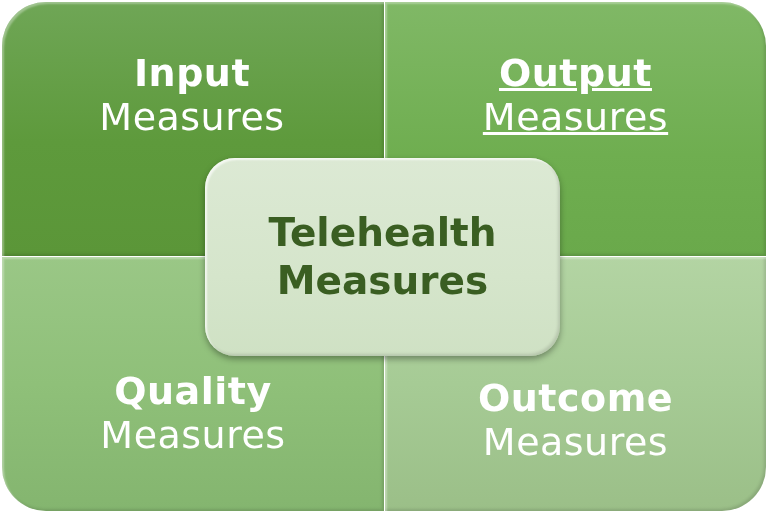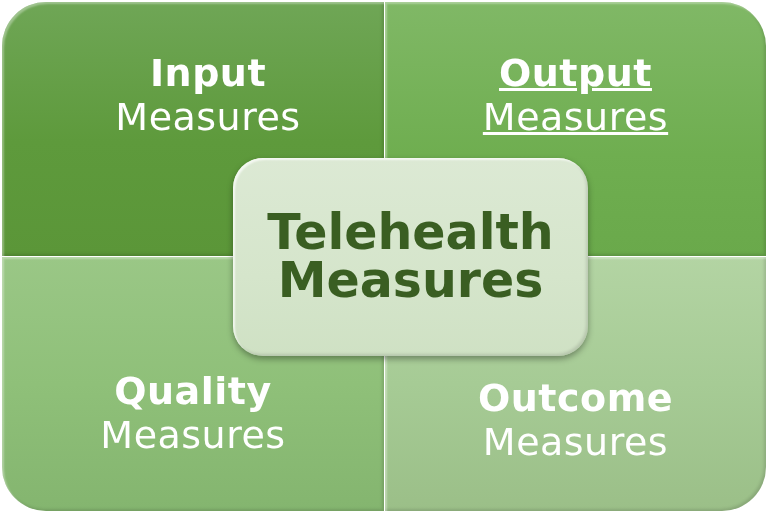--- a/index.html
+++ b/index.html
@@ -50,40 +50,39 @@
     }
     .label .light {
       display: block;
       font-family: "DejaVu Sans", sans-serif;
       font-weight: normal;
       font-size: 38px;
       margin-top: 6px;
       letter-spacing: 0.5px;
     }
     .q-input .label { top: 52px; left: 0; width: 384px; text-align: center; margin-left: 0; }
-    .q-input .label { left: -2px; padding-left: 16px; }
+    .q-input .label { left: -2px; padding-left: 0; }
     .q-output .label { top: 52px; left: 0; text-decoration: underline; }
     .q-quality .label { top: 115px; left: 0; }
     .q-outcome .label { top: 122px; left: 0; }
 
     .center-box {
       position: absolute;
       left: 205px; top: 158px; width: 355px; height: 198px;
       box-sizing: border-box;
       border-radius: 30px;
       background: linear-gradient(180deg, #dce9d4 0%, #d5e5cb 60%, #cfe1c4 100%);
       box-shadow: 0 3px 6px rgba(0,0,0,0.35), inset 2px 2px 2px rgba(255,255,255,0.7), inset -2px -2px 3px rgba(0,0,0,0.12);
       display: flex; flex-direction: column; align-items: center; justify-content: center;
       color: #3a5e22;
       font-family: "DejaVu Sans", sans-serif;
       font-weight: bold;
-      font-size: 49px;
+      font-size: 39px;
       line-height: 48px;
       text-align: center;
-      margin-left: 28px;
     }
     .center-box span { display: block; }
   </style>
 </head>
 <body>
 
 <div class="quad q-input">
   <div class="label">
     <span class="bold">Input</span>
     <span class="light">Measures</span>

